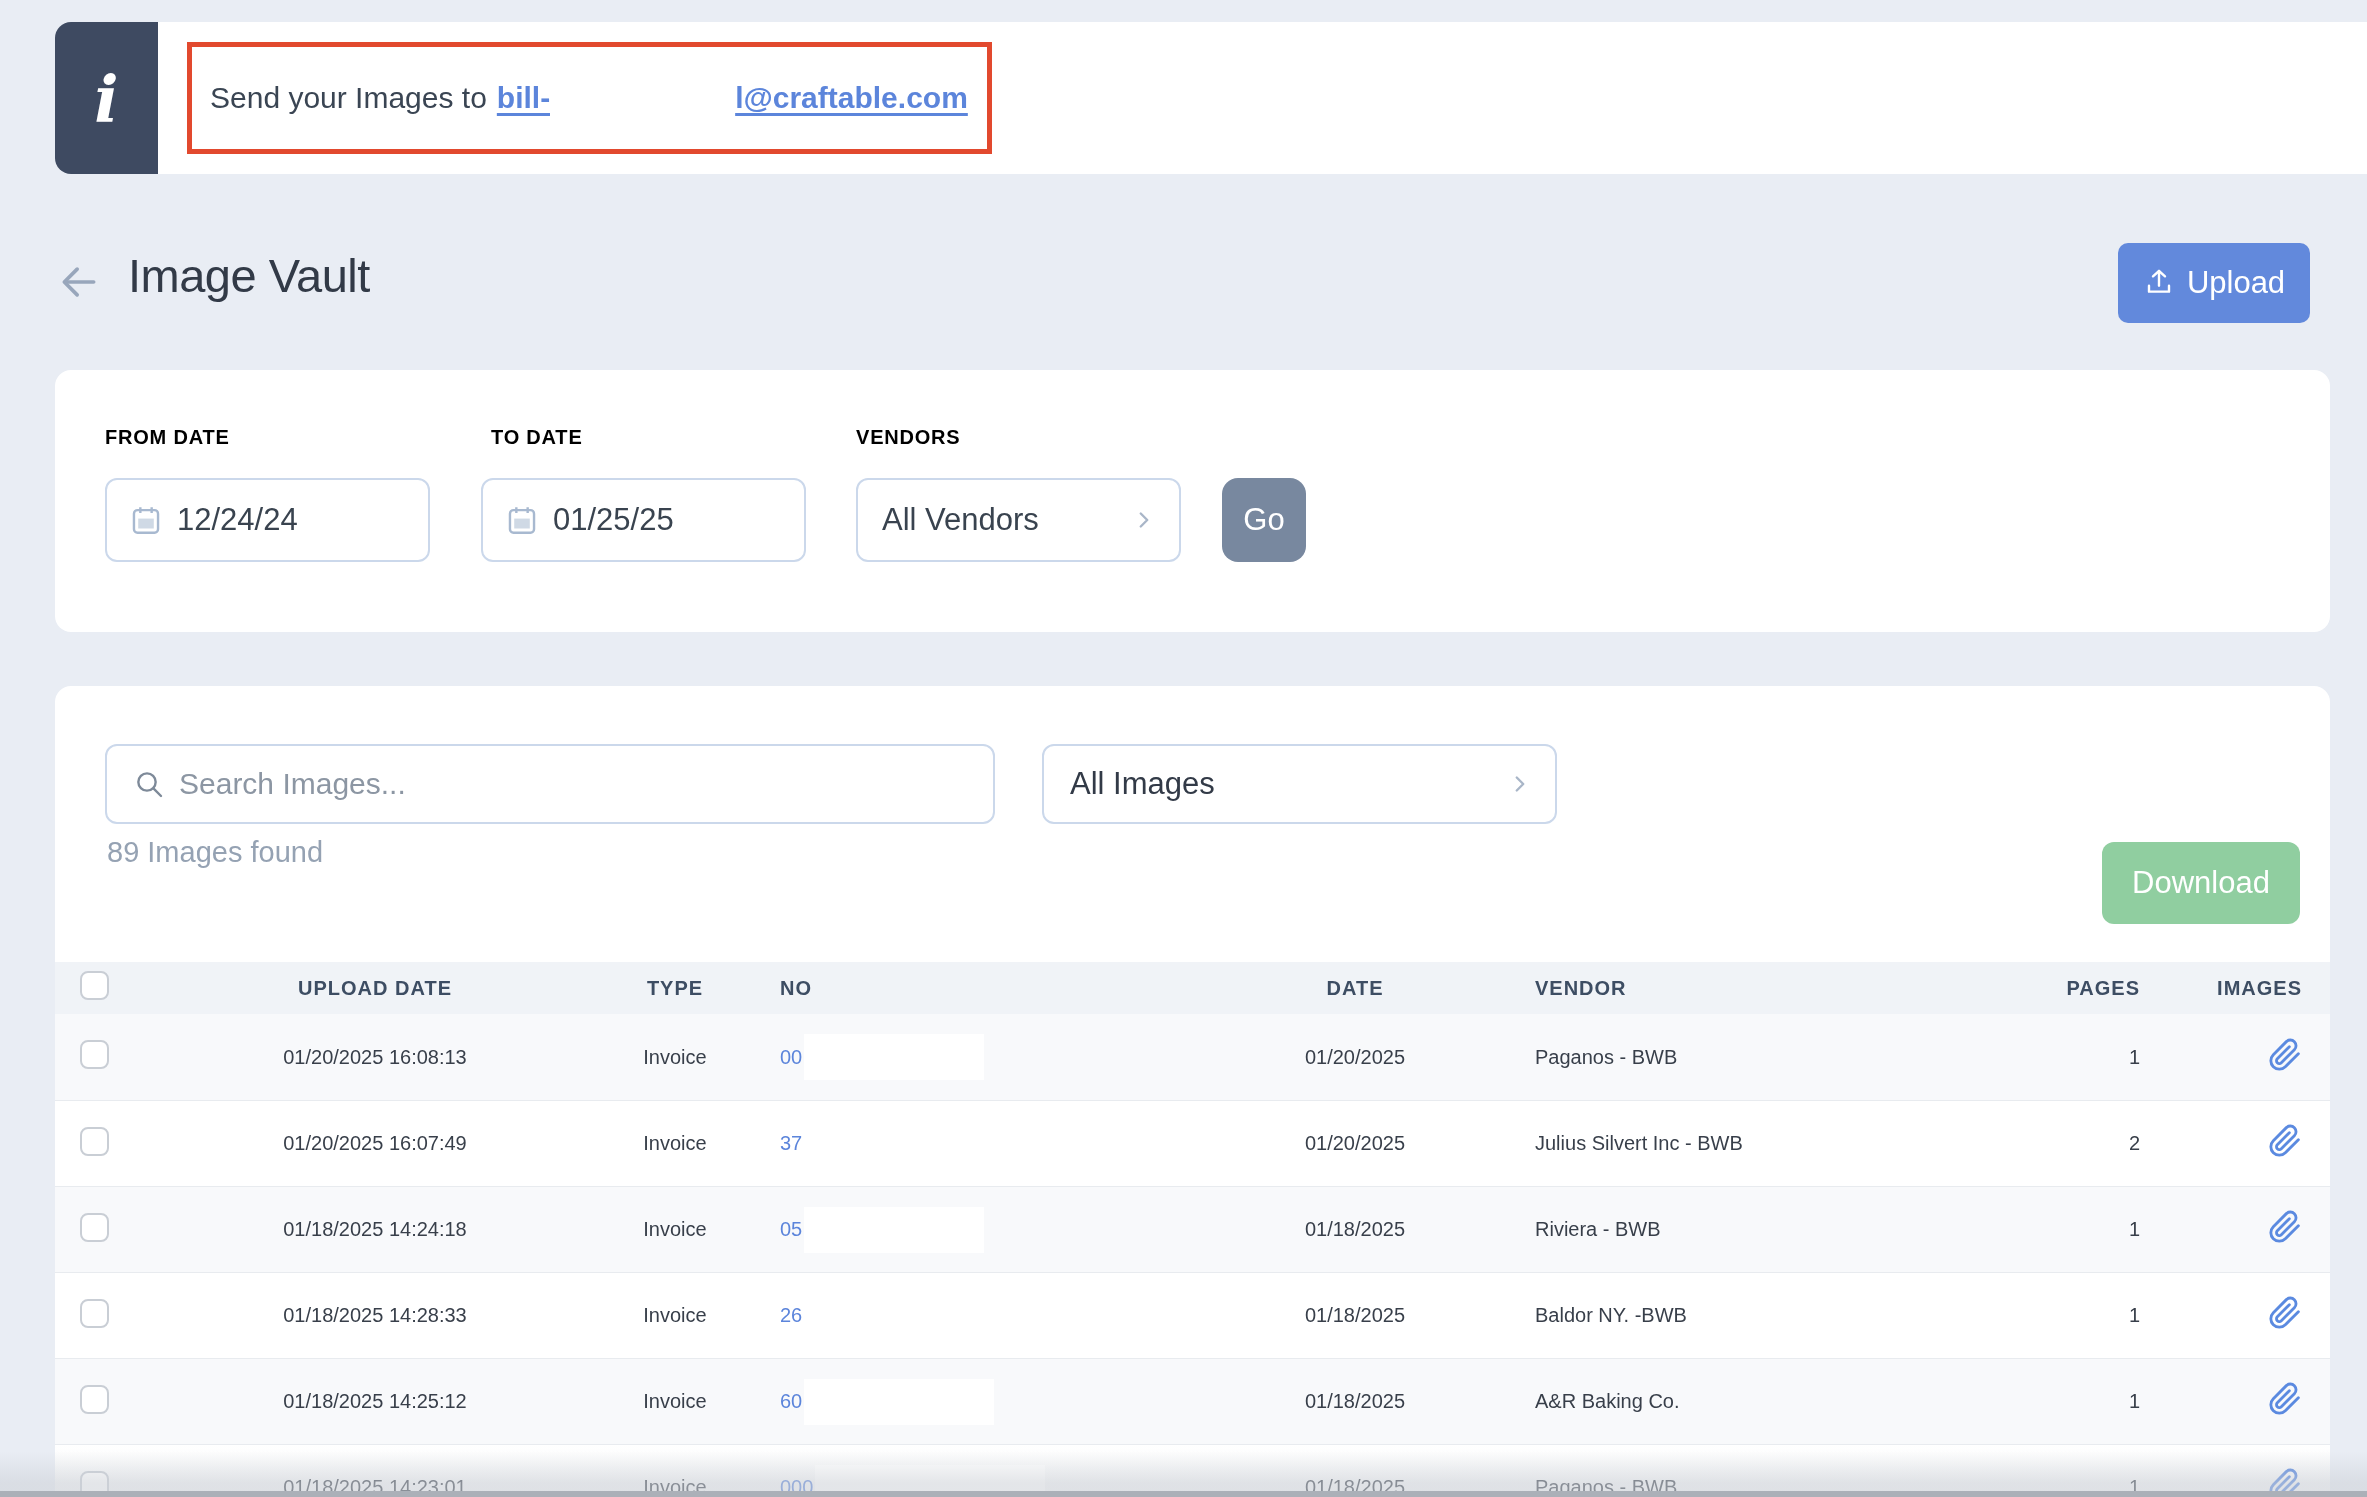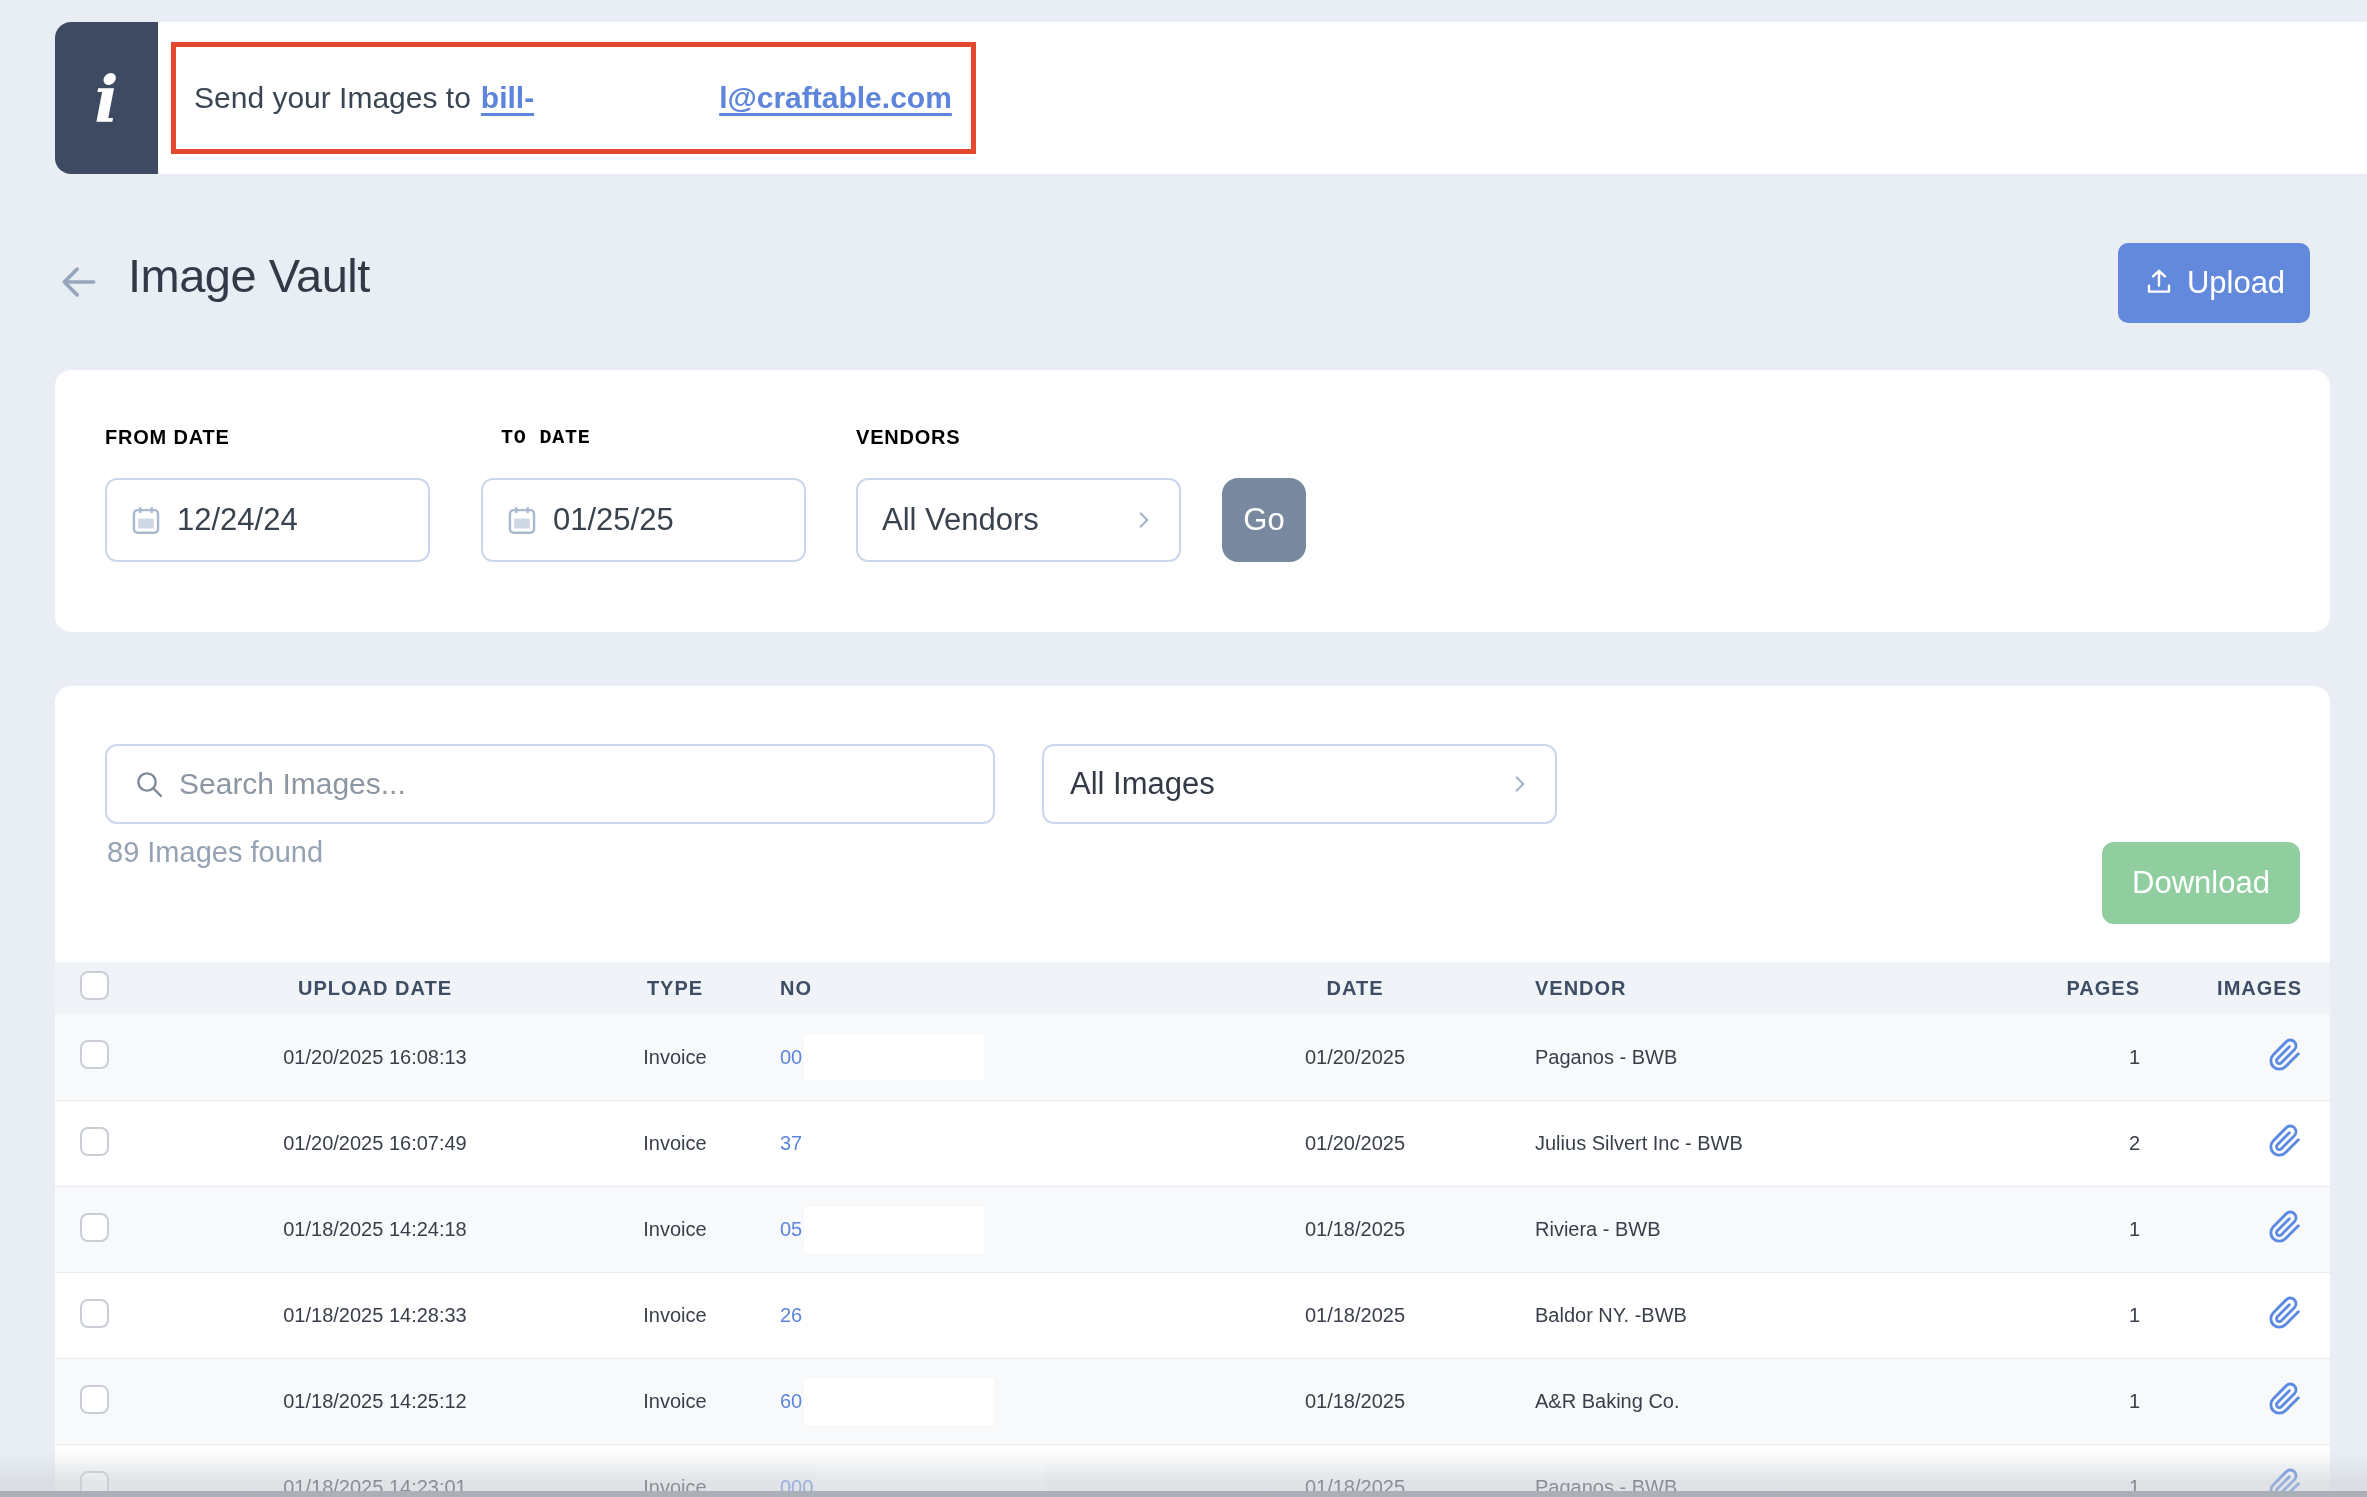--- a/index.html
+++ b/index.html
@@ -17,21 +17,21 @@
     position:absolute; left:55px; top:0; width:103px; height:152px;
     background:#3E4A61; border-radius:16px 0 0 16px;
     display:flex; align-items:center; justify-content:center;
   }
   .info-box .i {
     font-family:"DejaVu Serif","Liberation Serif",serif;
     font-style:italic; font-weight:700; font-size:64px; color:#FFFFFF;
   }
   .banner-body { position:absolute; left:158px; top:0; right:0; height:152px; background:#FFFFFF; }
   .alert-box {
-    position:absolute; left:13px; top:20px; width:805px; height:112px;
+    position:absolute; left:29px; top:20px; width:805px; height:112px;
     border:5px solid #E2492E; background:#FFFFFF;
     display:flex; align-items:center; padding-left:18px;
     font-size:30px; color:#3A4553; white-space:nowrap;
   }
   .alert-box a { color:#5C85DB; font-weight:700; text-decoration:none; margin-left:10px; display:flex; align-items:center; }
   .alert-box a .part { text-decoration:underline; text-underline-offset:5px; }
   .redact-gap { display:inline-block; width:185px; height:40px; background:#FFFFFF; }
 
   
   .page-header { position:absolute; top:240px; left:0; width:2367px; height:90px; }
@@ -156,21 +156,21 @@
         <path d="M12 14V3"></path>
         <path d="M7.5 7L12 3l4.5 4"></path>
         <path d="M4.5 14v4.5h15V14"></path>
       </svg>
     <span>Upload</span>
   </button>
 </div>
 
 <div class="card filter-card">
   <span class="field-label" style="left:50px; top:56px;">FROM DATE</span>
-  <span class="field-label" style="left:446px; top:56px;font-family:Liberation Mono, monospace;">TO DATE</span>
+  <span class="field-label" style="left:436px; top:56px;">TO DATE</span>
   <span class="field-label" style="left:801px; top:56px;">VENDORS</span>
 
   <div class="input-box" style="left:50px; top:108px; width:325px; padding-left:22px;">
     <svg width="34" height="34" viewBox="0 0 24 24" fill="none" stroke="#A8B9D0" stroke-width="1.7">
         <rect x="3.5" y="5" width="17" height="16" rx="2.5"></rect>
         <path d="M8 3v4M16 3v4"></path>
         <rect x="6.5" y="11" width="11" height="7" fill="#A8B9D0" stroke="none" opacity="0.55"></rect>
       </svg>
     <span class="val" style="margin-left:14px;">12/24/24</span>
   </div>

